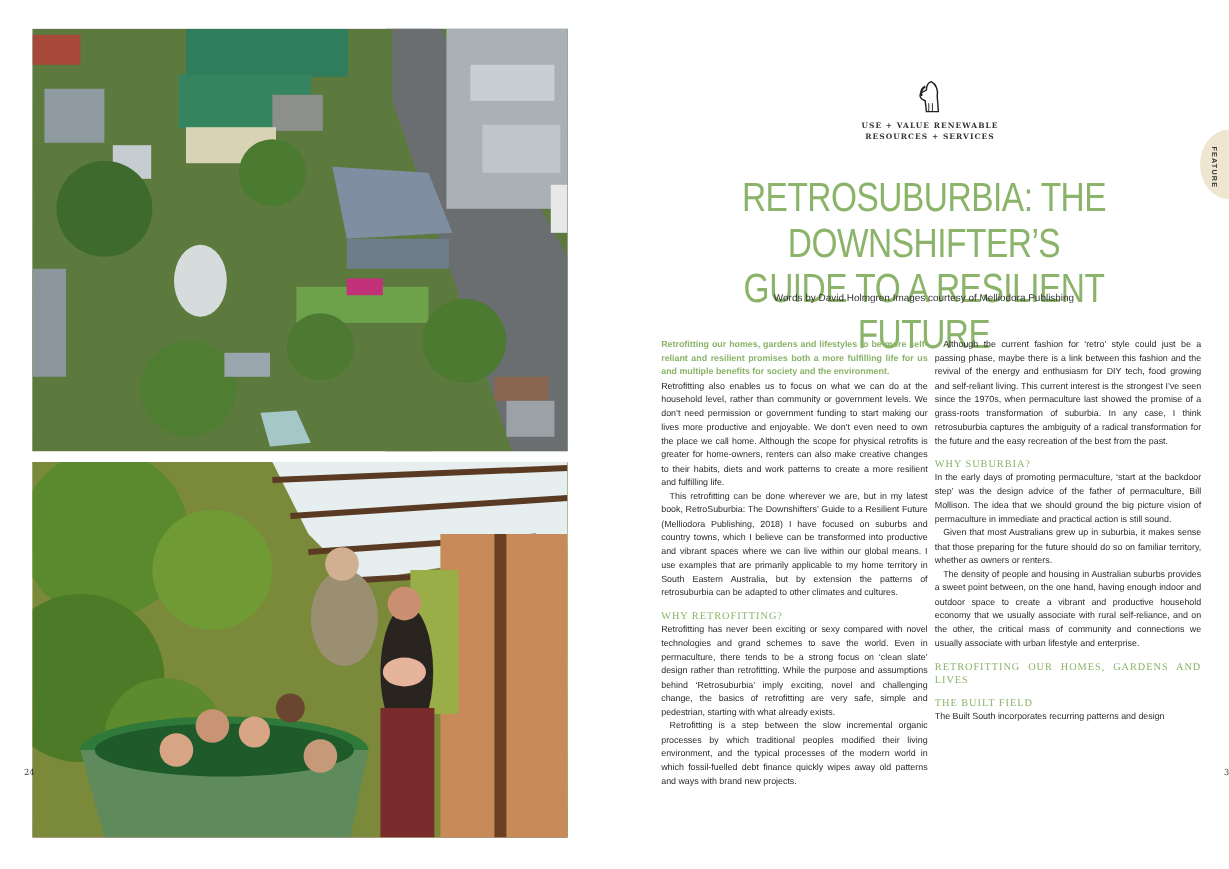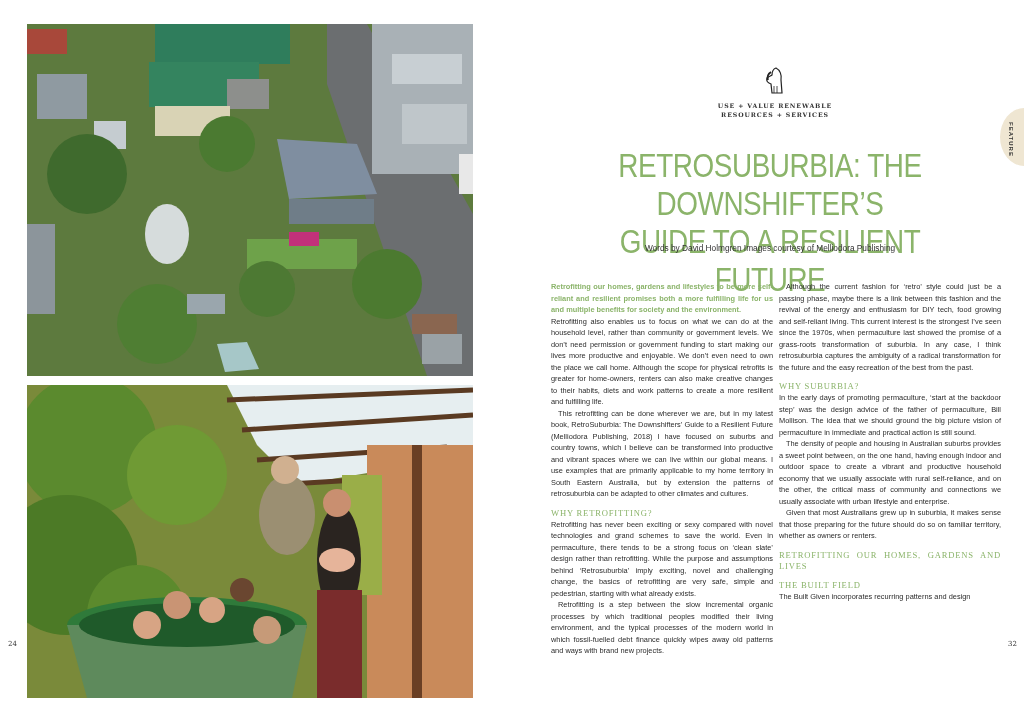--- a/index.html
+++ b/index.html
@@ -13,21 +13,21 @@
   .photo-aerial { left: 27px; top: 24px; width: 446px; height: 352px;
     background:
       linear-gradient(90deg, rgba(0,0,0,0) 0 66%, #5f6466 66% 75%, #9ba3a8 75% 100%),
       linear-gradient(180deg, #8a9aa0 0%, #6f8a5a 20%, #5f7d3e 50%, #6b7a45 75%, #5a6b3a 100%);
   }
   .photo-bath { left: 27px; top: 385px; width: 446px; height: 313px;
     background: linear-gradient(180deg, #6b7a3a 0%, #8a9a40 30%, #a68a5a 60%, #7a5a3a 100%);
   }
   .photo svg { position: absolute; left: 0; top: 0; width: 100%; height: 100%; }
 
-  .folio { position: absolute; top: 640px; font-family: "DejaVu Serif", serif; font-size: 7px; color: #333; }
+  .folio { position: absolute; top: 640px; font-family: "DejaVu Serif", serif; font-size: 7px; color: #333; margin-left: 12px; }
   .folio-left { left: 8px; }
   .folio-right { left: 1008px; }
 
   
   .logo { position: absolute; left: 762px; top: 66px; width: 24px; height: 30px; }
   .section-label { position: absolute; left: 690px; top: 102px; width: 170px; text-align: center;
     font-family: "DejaVu Serif", serif; font-size: 6.2px; letter-spacing: 0.9px; line-height: 8.5px; color: #333; font-weight: bold; }
 
   .feature-tab { position: absolute; left: 1000px; top: 108px; width: 48px; height: 58px; border-radius: 50%;
     background: #efe6d2; }
@@ -168,21 +168,21 @@
     <p class="indent">This retrofitting can be done wherever we are, but in my latest book, RetroSuburbia: The Downshifters’ Guide to a Resilient Future (Melliodora Publishing, 2018) I have focused on suburbs and country towns, which I believe can be transformed into productive and vibrant spaces where we can live within our global means. I use examples that are primarily applicable to my home territory in South Eastern Australia, but by extension the patterns of retrosuburbia can be adapted to other climates and cultures.</p>
     <h2 class="subhead">WHY RETROFITTING?</h2>
     <p>Retrofitting has never been exciting or sexy compared with novel technologies and grand schemes to save the world. Even in permaculture, there tends to be a strong focus on ‘clean slate’ design rather than retrofitting. While the purpose and assumptions behind ‘Retrosuburbia’ imply exciting, novel and challenging change, the basics of retrofitting are very safe, simple and pedestrian, starting with what already exists.</p>
     <p class="indent">Retrofitting is a step between the slow incremental organic processes by which traditional peoples modified their living environment, and the typical processes of the modern world in which fossil-fuelled debt finance quickly wipes away old patterns and ways with brand new projects.</p>
   </div>
 
   <div class="col col-2">
     <p class="indent">Although the current fashion for ‘retro’ style could just be a passing phase, maybe there is a link between this fashion and the revival of the energy and enthusiasm for DIY tech, food growing and self-reliant living. This current interest is the strongest I’ve seen since the 1970s, when permaculture last showed the promise of a grass-roots transformation of suburbia. In any case, I think retrosuburbia captures the ambiguity of a radical transformation for the future and the easy recreation of the best from the past.</p>
     <h2 class="subhead">WHY SUBURBIA?</h2>
     <p>In the early days of promoting permaculture, ‘start at the backdoor step’ was the design advice of the father of permaculture, Bill Mollison. The idea that we should ground the big picture vision of permaculture in immediate and practical action is still sound.</p>
+    <p class="indent">Given that most Australians grew up in suburbia, it makes sense that those preparing for the future should do so on familiar territory, whether as owners or renters.</p>
     <p class="indent">The density of people and housing in Australian suburbs provides a sweet point between, on the one hand, having enough indoor and outdoor space to create a vibrant and productive household economy that we usually associate with rural self-reliance, and on the other, the critical mass of community and connections we usually associate with urban lifestyle and enterprise.</p>
-    <p class="indent">Given that most Australians grew up in suburbia, it makes sense that those preparing for the future should do so on familiar territory, whether as owners or renters.</p>
     <h2 class="subhead">RETROFITTING OUR HOMES, GARDENS AND LIVES</h2>
     <h2 class="subhead">THE BUILT FIELD</h2>
-    <p>The Built Given incorporates recurring patterns and design</p>
+    <p>The Built South incorporates recurring patterns and design</p>
   </div>
 
   <div class="folio folio-right">32</div>
 </div>
 
 </body></html>

